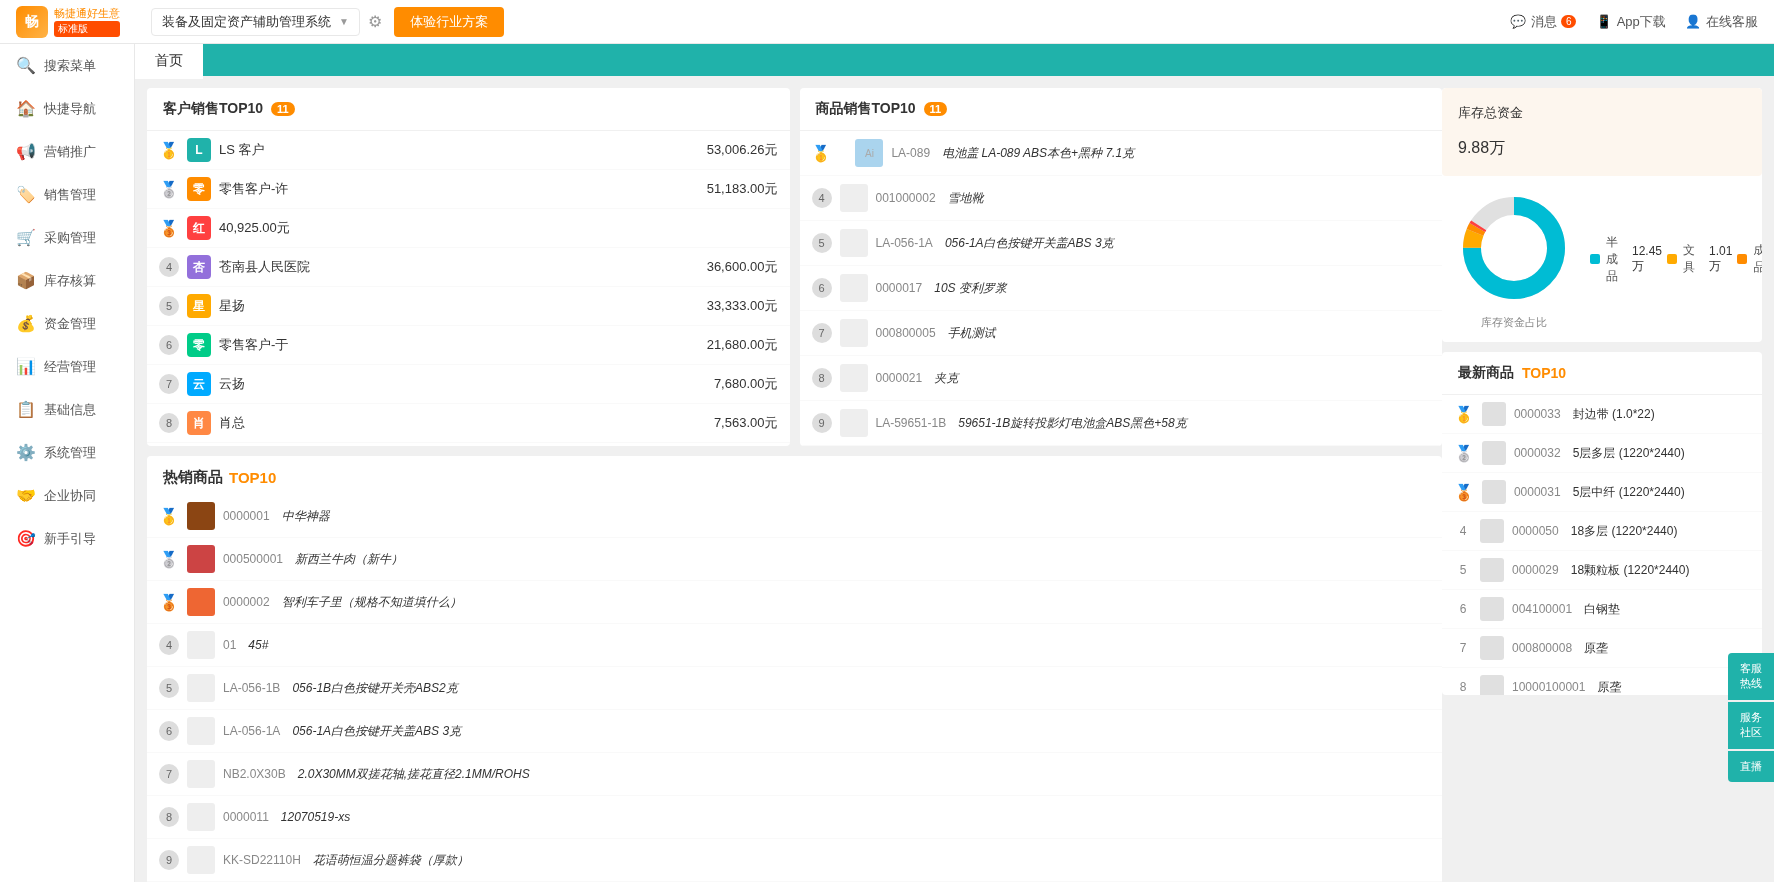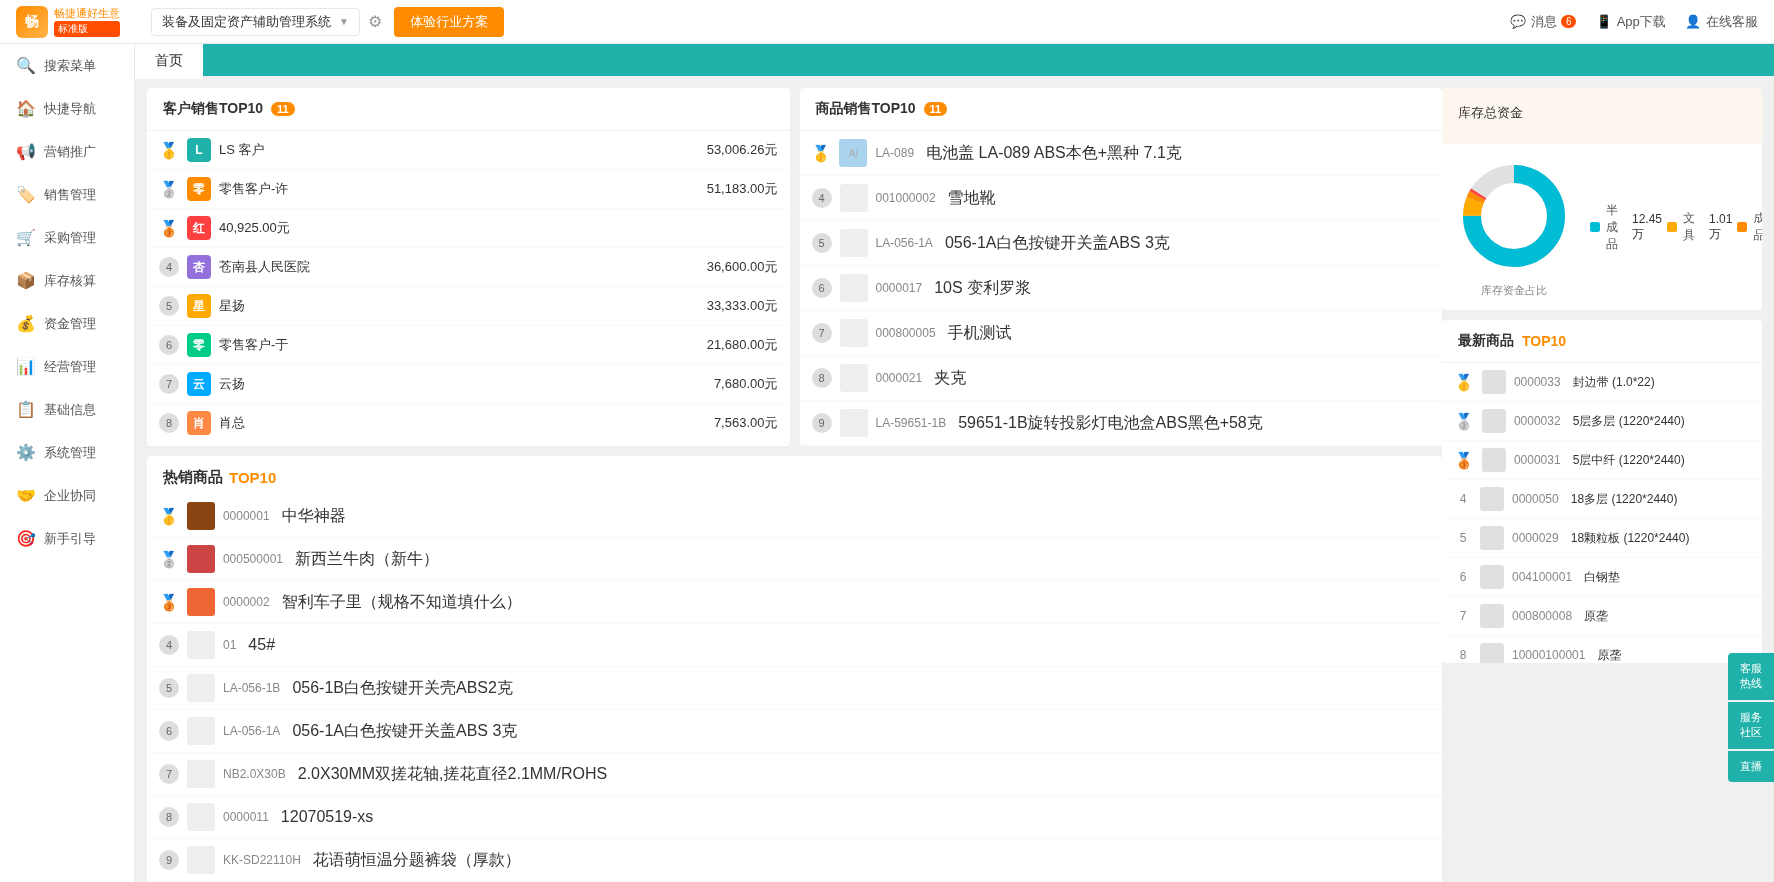--- a/index.html
+++ b/index.html
@@ -173,21 +173,21 @@
     .product-img {
       width: 28px; height: 28px;
       border-radius: 3px;
       background: #eee;
       flex-shrink: 0;
       display: flex; align-items: center; justify-content: center;
       font-size: 10px; color: #aaa;
       overflow: hidden;
     }
     .product-code { color: #888; font-size: 12px; margin-right: 4px; }
-    .product-name { color: #333; font-size: 16px; }
+    .product-name { color: #333; font-size: 12px; font-style: italic; }
 
     
     .hot-products {
       background: #fff;
       border-radius: 4px;
       margin-top: 10px;
       padding-bottom: 8px;
     }
     .hot-header {
       padding: 12px 16px 8px;
@@ -437,21 +437,21 @@
         </div>
 
         <div class="panel-half">
           <div class="panel-header">
             <span>商品销售TOP10</span>
             <span class="count-badge">11</span>
           </div>
           <div class="scroll-container">
             <div class="product-item">
               <span class="rank-medal">🥇</span>
-              <div class="product-img" style="background:#aad4ee;">Ai</div>
+              <div class="product-img" style="background:#aad4ee;margin-left:16px;">Ai</div>
               <span class="product-code">LA-089</span>
               <span class="product-name">电池盖 LA-089 ABS本色+黑种 7.1克</span>
             </div>
             <div class="product-item">
               <span class="rank-num">4</span>
               <div class="product-img"></div>
               <span class="product-code">001000002</span>
               <span class="product-name">雪地靴</span>
             </div>
             <div class="product-item">
@@ -550,20 +550,23 @@
           </div>
         </div>
       </div>
     </div>
 
     <div class="right-panel">
 
       <div class="panel-section">
         <div class="inventory-card">
           <div class="inventory-title">库存总资金</div>
+          <div class="inventory-amount">
+            <span>9.88</span><span>万</span>
+          </div>
         </div>
 
         <div class="donut-container">
           <div>
             <svg class="donut-svg" width="120" height="120" viewBox="0 0 120 120">
 
               <circle cx="60" cy="60" r="42" fill="none" stroke="#e0e0e0" stroke-width="18"></circle>
 
               <circle cx="60" cy="60" r="42" fill="none" stroke="#00bcd4" stroke-width="18" stroke-dasharray="197.9 263.9" stroke-dashoffset="0" transform="rotate(-90 60 60)"></circle>
 

